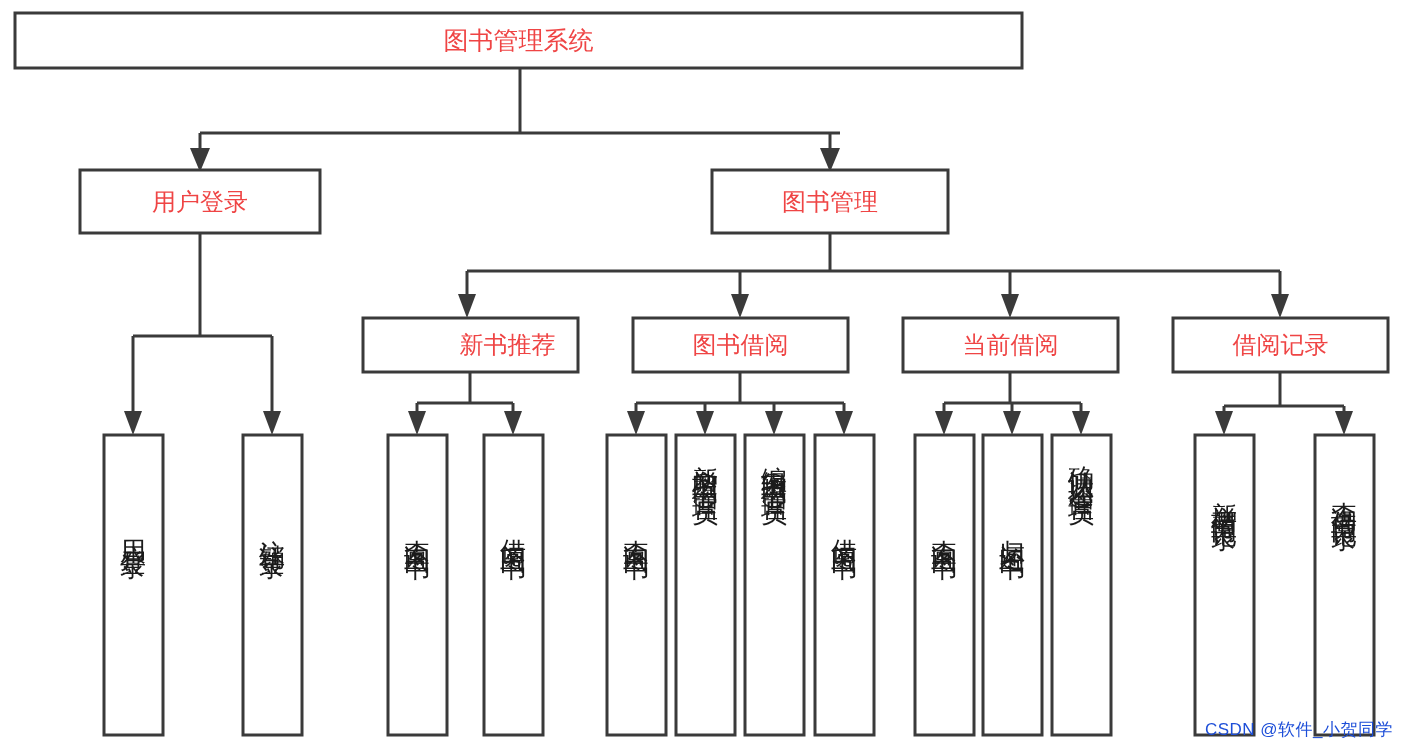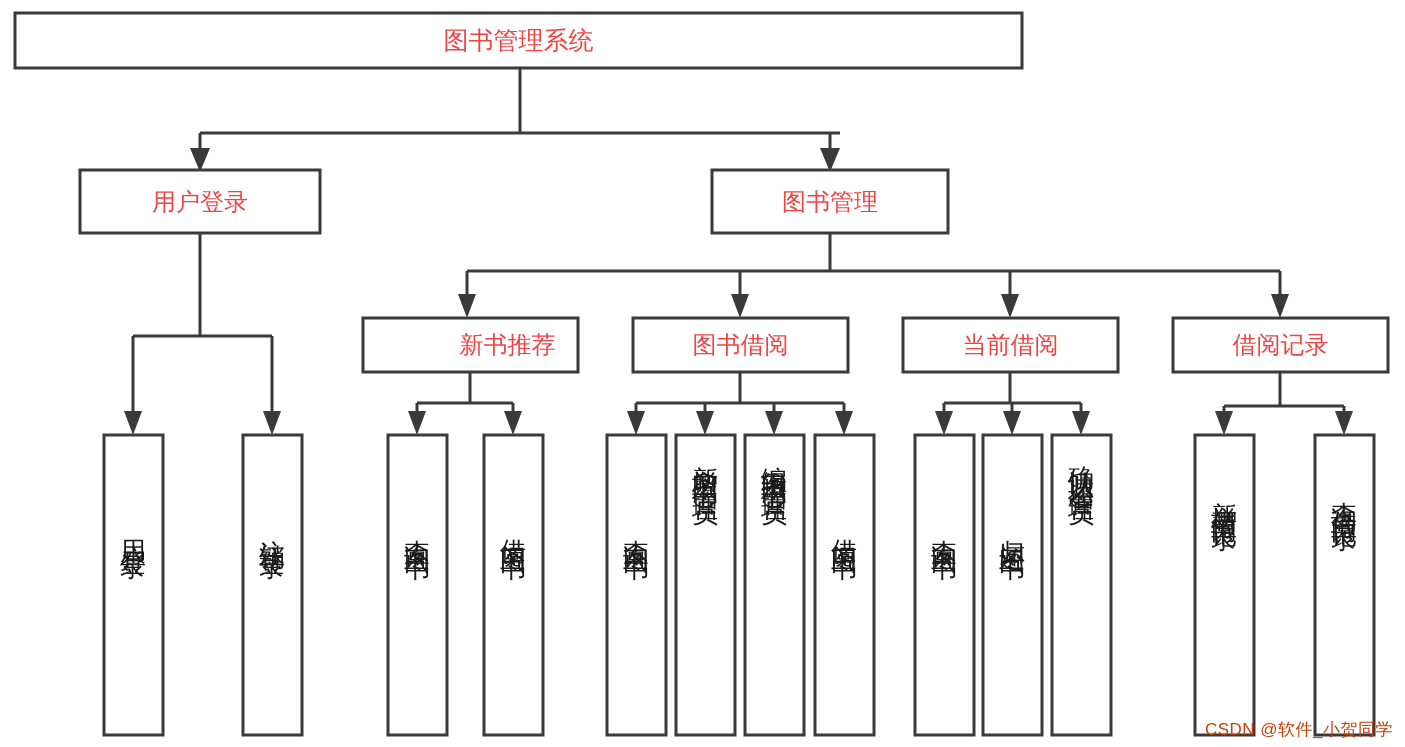--- a/index.html
+++ b/index.html
@@ -67,21 +67,21 @@
     color: #ef4444;
     pointer-events: none;
     white-space: nowrap;
   }
   #watermark {
     position: absolute;
     right: 12px;
     bottom: 6px;
     font-family: "Liberation Sans", "DejaVu Sans", sans-serif;
     font-size: 17px;
-    color: #c2410c;
+    color: #1d4ed8;
     letter-spacing: 0.5px;
     user-select: none;
   }
 </style>
 </head>
 <body>
 
 <div id="diagram-root">
 
   <svg class="flow" viewBox="0 0 1405 747" xmlns="http://www.w3.org/2000/svg">

